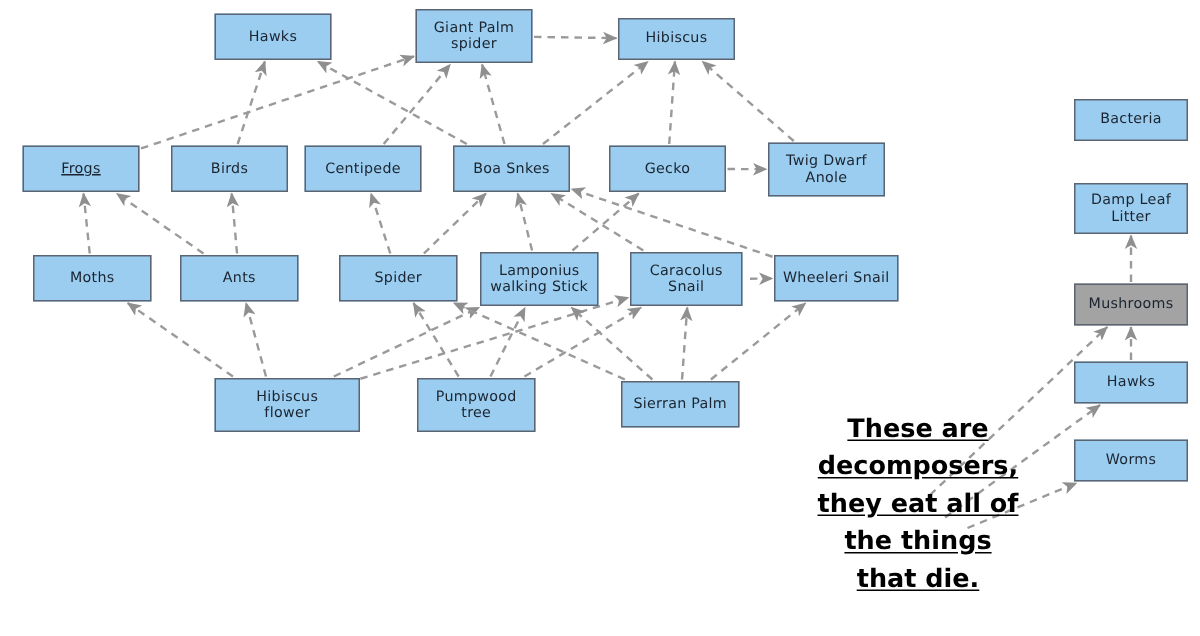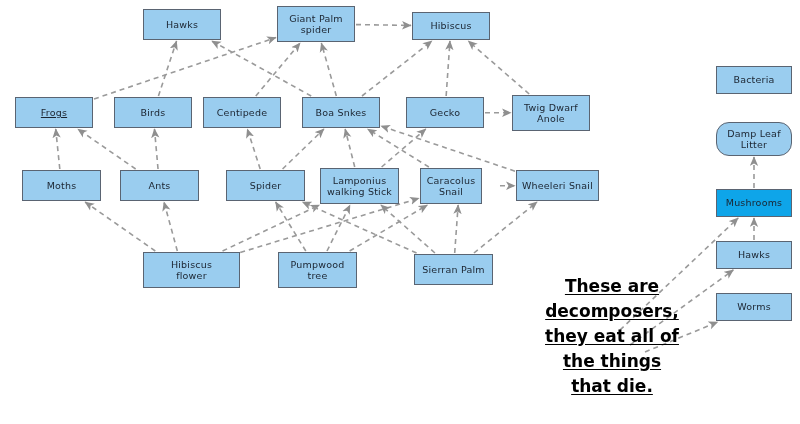--- a/index.html
+++ b/index.html
@@ -111,32 +111,32 @@
       <div class="node" style="left: 203px; top: 97px; width: 78px; height: 31px; background: rgb(154, 205, 239); border-color: rgb(90, 100, 114);">Centipede</div>
       <div class="node" style="left: 302px; top: 97px; width: 78px; height: 31px; background: rgb(154, 205, 239); border-color: rgb(90, 100, 114);">Boa Snkes</div>
       <div class="node" style="left: 406px; top: 97px; width: 78px; height: 31px; background: rgb(154, 205, 239); border-color: rgb(90, 100, 114);">Gecko</div>
       <div class="node" style="left: 512px; top: 95px; width: 78px; height: 36px; background: rgb(154, 205, 239); border-color: rgb(90, 100, 114);">Twig Dwarf
 Anole</div>
       <div class="node" style="left: 22px; top: 170px; width: 79px; height: 31px; background: rgb(154, 205, 239); border-color: rgb(90, 100, 114);">Moths</div>
       <div class="node" style="left: 120px; top: 170px; width: 79px; height: 31px; background: rgb(154, 205, 239); border-color: rgb(90, 100, 114);">Ants</div>
       <div class="node" style="left: 226px; top: 170px; width: 79px; height: 31px; background: rgb(154, 205, 239); border-color: rgb(90, 100, 114);">Spider</div>
       <div class="node" style="left: 320px; top: 168px; width: 79px; height: 36px; background: rgb(154, 205, 239); border-color: rgb(90, 100, 114);">Lamponius
 walking Stick</div>
-      <div class="node" style="left: 420px; top: 168px; width: 62px; height: 36px; background: rgb(154, 205, 239); border-color: rgb(90, 100, 114);">Caracolus
+      <div class="node" style="left: 420px; top: 168px; width: 75px; height: 36px; background: rgb(154, 205, 239); border-color: rgb(90, 100, 114);">Caracolus
 Snail</div>
       <div class="node" style="left: 516px; top: 170px; width: 83px; height: 31px; background: rgb(154, 205, 239); border-color: rgb(90, 100, 114);">Wheeleri Snail</div>
       <div class="node" style="left: 143px; top: 252px; width: 97px; height: 36px; background: rgb(154, 205, 239); border-color: rgb(90, 100, 114);">Hibiscus
 flower</div>
       <div class="node" style="left: 278px; top: 252px; width: 79px; height: 36px; background: rgb(154, 205, 239); border-color: rgb(90, 100, 114);">Pumpwood
 tree</div>
       <div class="node" style="left: 414px; top: 254px; width: 79px; height: 31px; background: rgb(154, 205, 239); border-color: rgb(90, 100, 114); text-align: center;">Sierran Palm</div>
       <div class="node" style="left: 716px; top: 66px; width: 76px; height: 28px; background: rgb(154, 205, 239); border-color: rgb(90, 100, 114);">Bacteria</div>
-      <div class="node" style="left: 716px; top: 122px; width: 76px; height: 34px; background: rgb(154, 205, 239); border-color: rgb(90, 100, 114); border-radius: 13px;">Damp Leaf
+      <div class="node" style="left: 716px; top: 122px; width: 76px; height: 34px; background: rgb(154, 205, 239); border-color: rgb(90, 100, 114);">Damp Leaf
 Litter</div>
-      <div class="node" style="left: 716px; top: 189px; width: 76px; height: 28px; background: #0ea5e9; border-color: rgb(90, 100, 114);">Mushrooms</div>
+      <div class="node" style="left: 716px; top: 189px; width: 76px; height: 28px; background: #a3a3a3; border-color: rgb(90, 100, 114);">Mushrooms</div>
       <div class="node" style="left: 716px; top: 241px; width: 76px; height: 28px; background: rgb(154, 205, 239); border-color: rgb(90, 100, 114);">Hawks</div>
       <div class="node" style="left: 716px; top: 293px; width: 76px; height: 28px; background: rgb(154, 205, 239); border-color: rgb(90, 100, 114);">Worms</div>
     </div>
   <div class="note" style="left: 533px; top: 274px; width: 158px;">These are
 decomposers,
 they eat all of
 the things
 that die.</div>
 </div>
 

